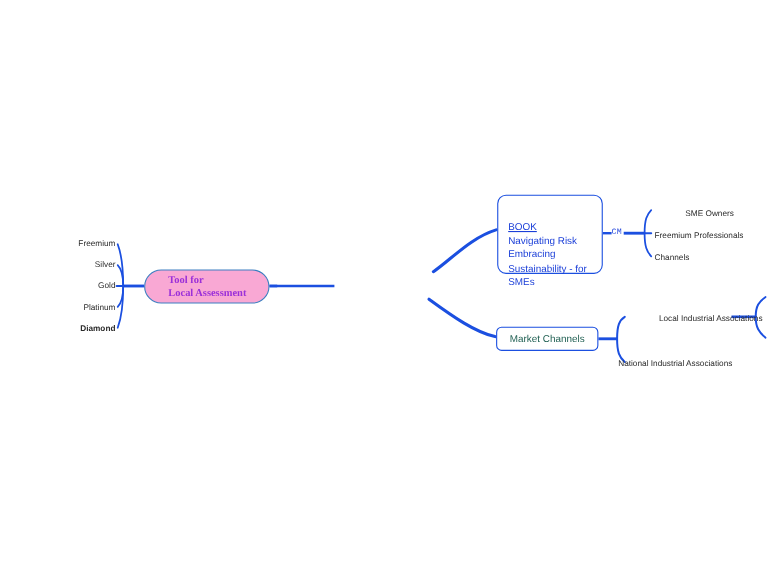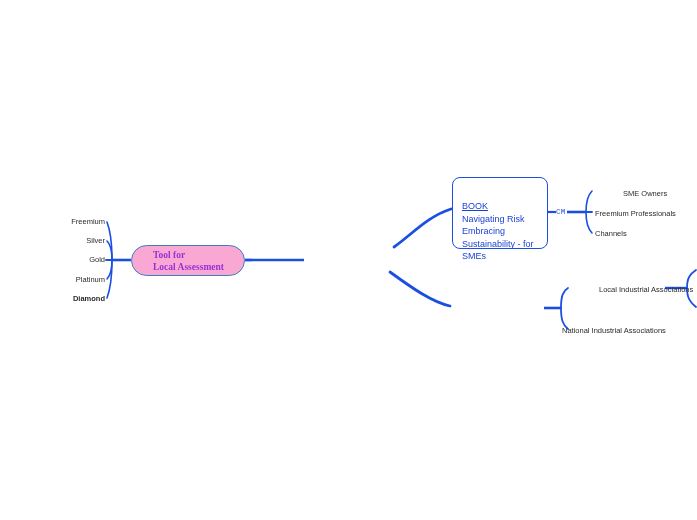--- a/index.html
+++ b/index.html
@@ -193,17 +193,20 @@
     <div class="book-body">Sustainability - for</div>
     <div class="book-body">SMEs</div>
   </div>
 
   <div class="cm-label" style="left:556px; top:208px;font-family:Liberation Mono, monospace;">CM</div>
 
   <div class="leaf" style="left:595px; top:189px;margin-left:28px;">SME Owners</div>
   <div class="leaf" style="left:595px; top:209px;">Freemium Professionals</div>
   <div class="leaf" style="left:595px; top:229px;">Channels</div>
 
+  <div class="node" id="market-node">
+    <span class="market-text">Market Channels</span>
+  </div>
 
   <div class="leaf" style="left:571px; top:285px;margin-left:28px;">Local Industrial Associations</div>
   <div class="leaf" style="left:562px; top:326px;">National Industrial Associations</div>
 
 </div>
 
 </body></html>

